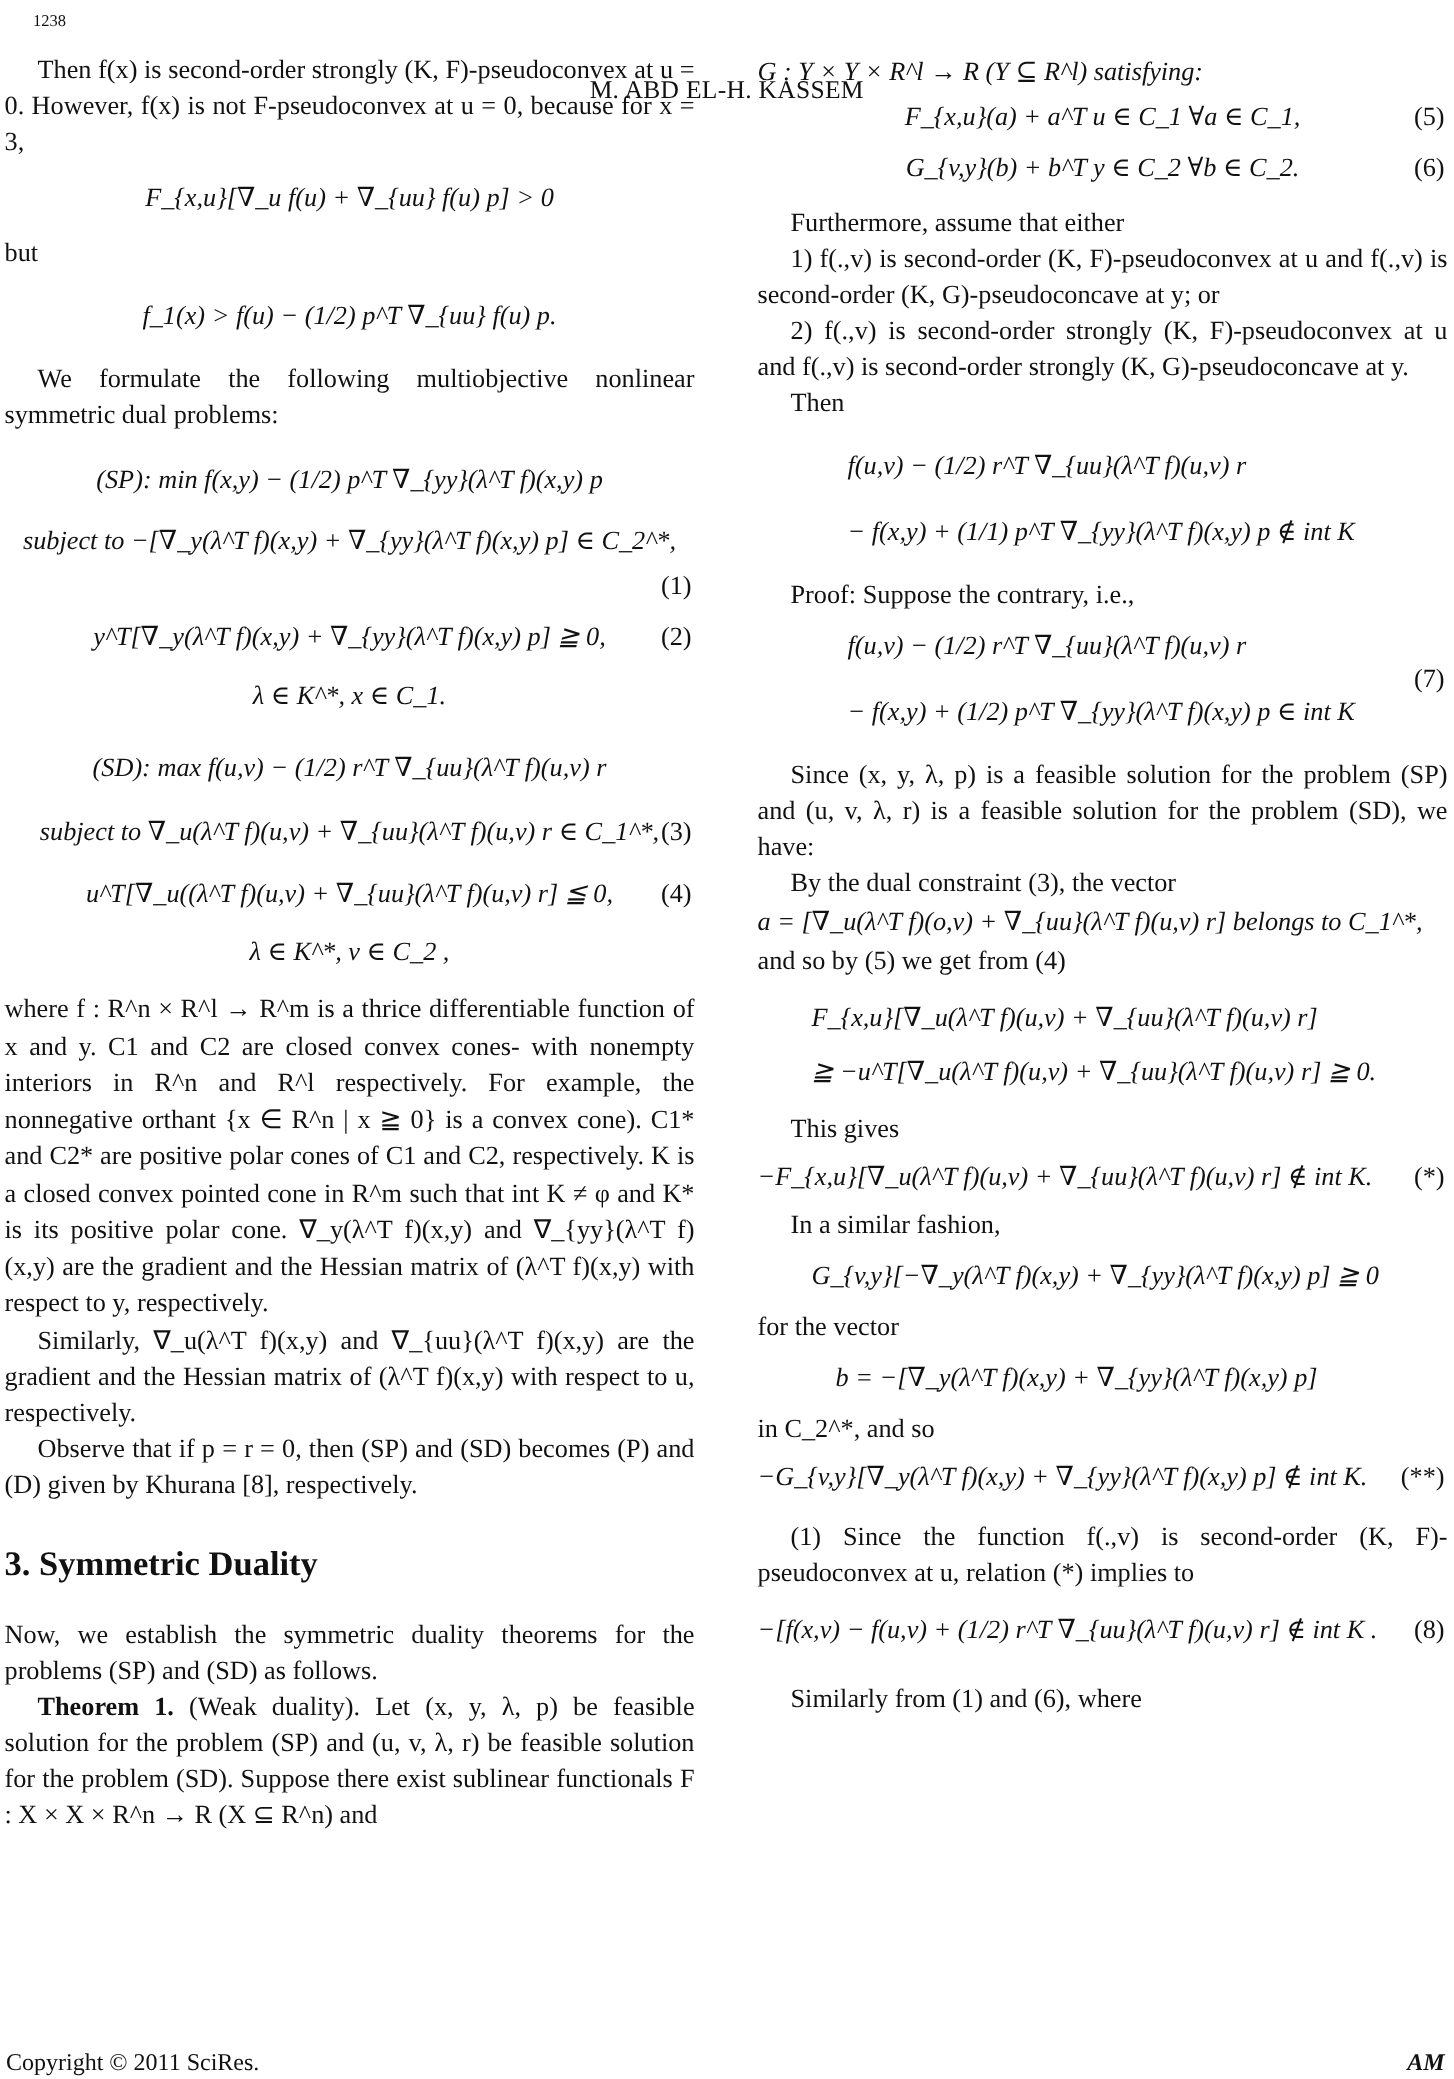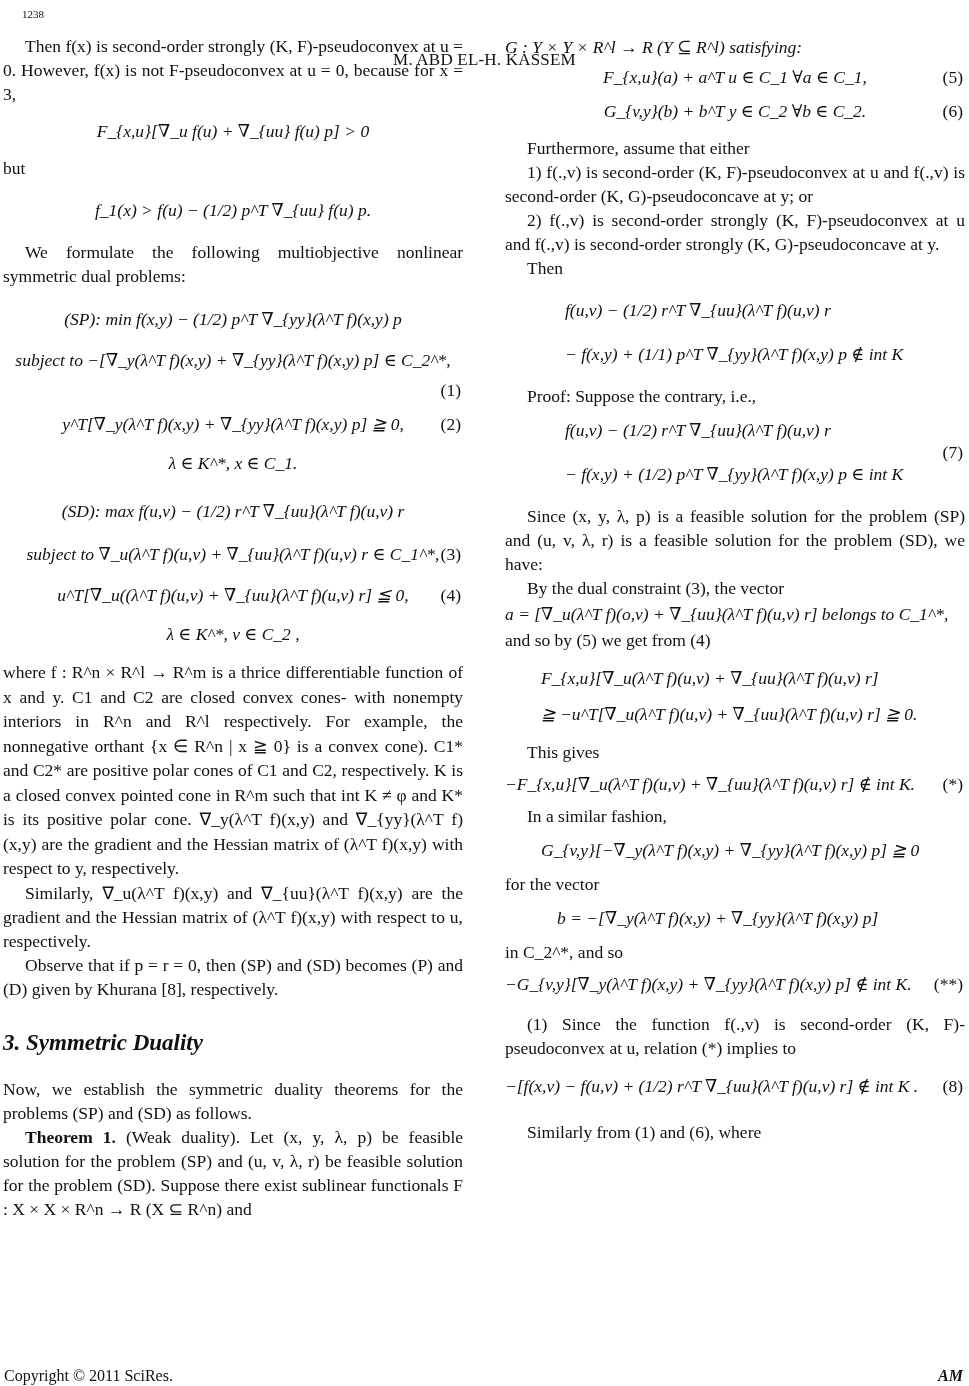--- a/index.html
+++ b/index.html
@@ -12,21 +12,21 @@
   .page-num { position: absolute; left: 4px; top: 0; font-size: 11px; margin-left: 18px; }
   .running-head { position: absolute; left: 0; width: 969px; top: 0; text-align: center; font-size: 17px; letter-spacing: 0.2px; margin-top: 46px; }
   .col { position: absolute; top: 34px; }
   .col-left { left: 3px; width: 460px; }
   .col-right { left: 505px; width: 460px; }
   p { margin: 0; text-align: justify; font-family: Liberation Serif, serif; }
   .indent { text-indent: 22px; }
   .eq { display: flex; align-items: center; justify-content: center; position: relative; font-style: italic; white-space: nowrap; }
   .eq.left { justify-content: flex-start; }
   .eq .num { position: absolute; right: 2px; font-style: normal; }
-  .section-title { font-family: "Liberation Serif", serif; font-weight: bold; font-size: 23px; margin: 30px 0 22px 0; font-style: italic; }
+  .section-title { font-family: "Liberation Serif", serif; font-weight: bold; font-size: 23px; margin: 30px 0 22px 0; }
   .footer { position: absolute; left: 0; width: 969px; top: 1364px; height: 20px; }
   .copyright { position: absolute; left: 4px; top: 0; font-size: 16px; }
   .journal { position: absolute; right: 6px; top: 0; font-size: 16px; font-weight: bold; font-style: italic; }
   .gap-s { height: 8px; }
 </style>
 </head>
 <body>
 
 <div class="header">
   <span class="page-num">1238</span>

